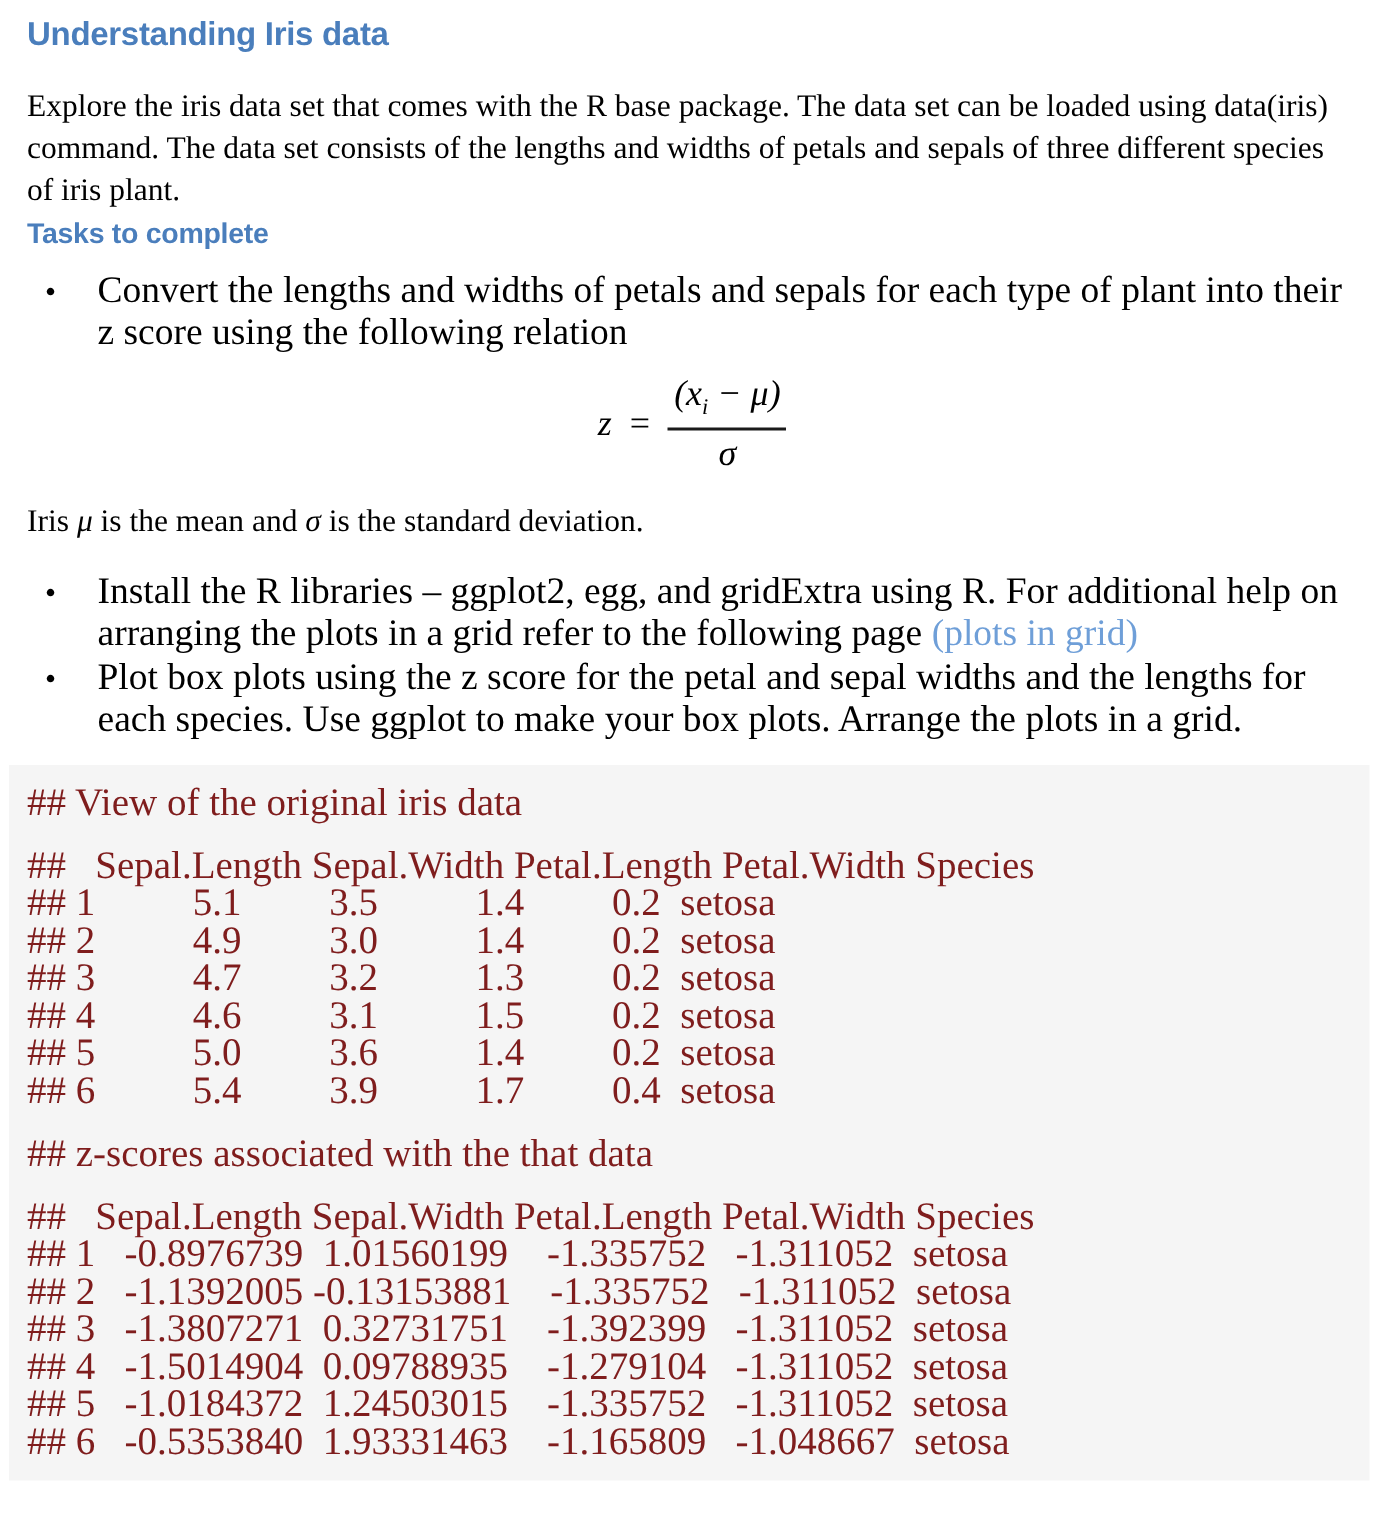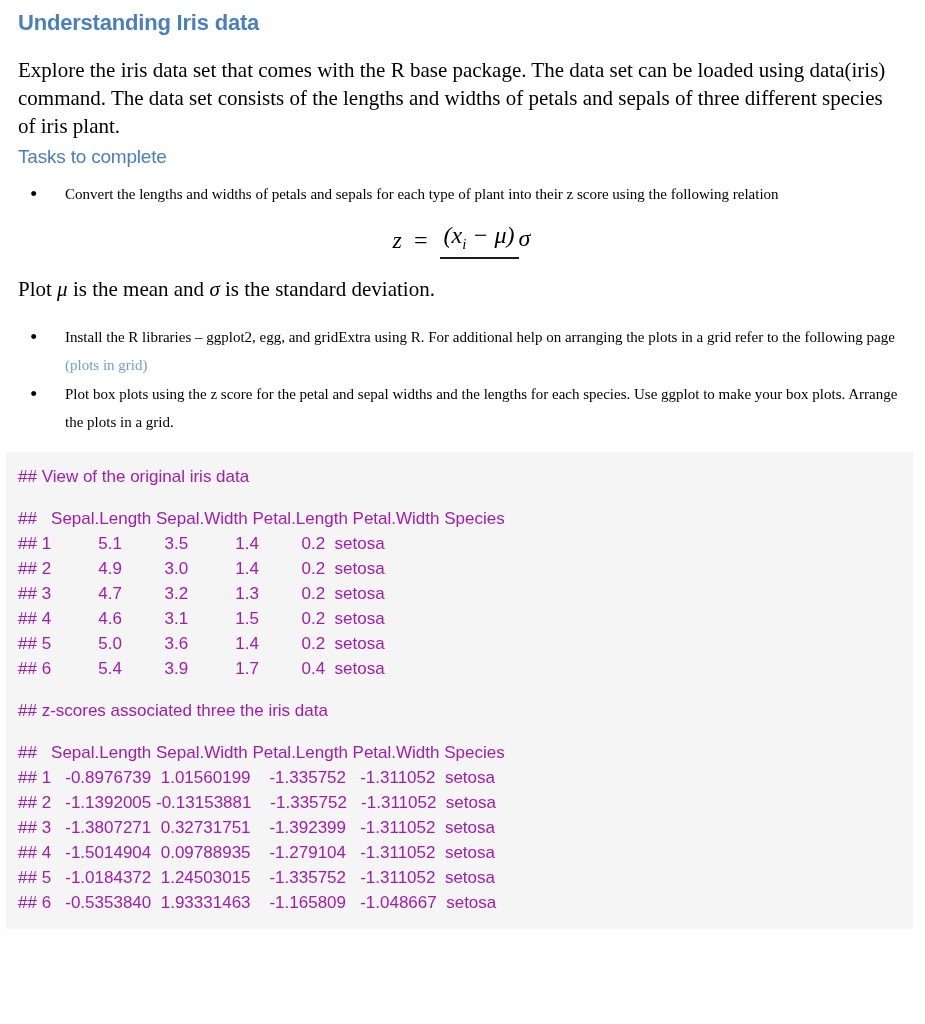--- a/index.html
+++ b/index.html
@@ -21,30 +21,30 @@
     color: var(--heading, #4a7ebc);
     margin: 2px 0 20px 0;
   }
   p.intro {
     font-size: 21px;
     line-height: 28px;
     margin: 0 0 6px 0;
   }
   h2.tasks-title {
     font-family: "Liberation Sans", sans-serif;
-    font-weight: normal;
+    font-weight: bold;
     font-size: 19px;
     letter-spacing: -0.2px;
     color: var(--heading, #4a7ebc);
     margin: 0 0 12px 0;
   }
   ul.task-list {
     list-style: none;
     margin: 0; padding: 0;
-    font-size: 15px;
+    font-size: 25px;
     line-height: 28px;
   }
   ul.task-list li {
     position: relative;
     padding-left: 47px;
     margin: 0 0 1px 0;
   }
   ul.task-list li::before {
     content: "\2022";
     position: absolute;
@@ -61,21 +61,21 @@
   .formula-row {
     display: flex;
     justify-content: center;
     align-items: center;
     gap: 10px;
     margin: 14px 0 12px 0;
     font-size: 24px;
   }
   .math-var { font-style: italic; }
   .formula-eq { font-style: normal; padding: 0 2px; }
-  .frac { display: inline-flex; flex-direction: row; }
+  .frac { display: inline-flex; flex-direction: column; align-items: center; }
   .frac .num {
     font-style: italic;
     padding: 0 4px 4px 4px;
     border-bottom: 2px solid #1a1a1a;
   }
   .frac .den { font-style: italic; padding-top: 3px; }
   sub.math-sub { font-size: 0.62em; font-style: italic; }
 
   p.where-line {
     font-size: 21px;
@@ -83,24 +83,24 @@
     margin: 16px 0 20px 0;
   }
 
   .code-output {
     margin: 16px 12px 0 6px;
     background: var(--code_bg, #f5f5f5);
     padding: 12px 0 14px 12px;
   }
   .code-output pre {
     margin: 0 0 17px 0;
-    font-family: Liberation Sans, sans-serif;
-    font-size: 17px;
+    font-family: Liberation Serif, serif;
+    font-size: 26px;
     line-height: 25px;
-    color: #a21caf;
+    color: #7f1d1d;
     white-space: pre;
   }
   .code-output pre:last-child { margin-bottom: 0; }
 </style>
 </head>
 <body>
 
 <div class="content">
 
   <h1 class="doc-title">Understanding Iris data</h1>
@@ -117,21 +117,21 @@
 
   <div class="formula-row">
     <span class="math-var">z</span>
     <span class="formula-eq">=</span>
     <span class="frac">
       <span class="num"><span>(x</span><sub class="math-sub">i</sub><span> − μ)</span></span>
       <span class="den">σ</span>
     </span>
   </div>
 
-  <p class="where-line"><span>Plot </span><span class="math-var">μ</span><span> is the mean and </span><span class="math-var">σ</span><span> is the standard deviation.</span></p>
+  <p class="where-line"><span>Iris </span><span class="math-var">μ</span><span> is the mean and </span><span class="math-var">σ</span><span> is the standard deviation.</span></p>
 
   <ul class="task-list">
     <li>
       <span>Install the R libraries – ggplot2, egg, and gridExtra using R. For additional help on arranging the plots in a grid refer to the following page </span><a class="doc-link">(plots in grid)</a>
     </li>
     <li>
       <span>Plot box plots using the z score for the petal and sepal widths and the lengths for each species. Use ggplot to make your box plots. Arrange the plots in a grid.</span>
     </li>
   </ul>
 
@@ -139,21 +139,21 @@
 
 <div class="code-output">
   <pre>## View of the original iris data</pre>
   <pre>##   Sepal.Length Sepal.Width Petal.Length Petal.Width Species
 ## 1          5.1         3.5          1.4         0.2  setosa
 ## 2          4.9         3.0          1.4         0.2  setosa
 ## 3          4.7         3.2          1.3         0.2  setosa
 ## 4          4.6         3.1          1.5         0.2  setosa
 ## 5          5.0         3.6          1.4         0.2  setosa
 ## 6          5.4         3.9          1.7         0.4  setosa</pre>
-  <pre>## z-scores associated three the iris data</pre>
+  <pre>## z-scores associated with the that data</pre>
   <pre>##   Sepal.Length Sepal.Width Petal.Length Petal.Width Species
 ## 1   -0.8976739  1.01560199    -1.335752   -1.311052  setosa
 ## 2   -1.1392005 -0.13153881    -1.335752   -1.311052  setosa
 ## 3   -1.3807271  0.32731751    -1.392399   -1.311052  setosa
 ## 4   -1.5014904  0.09788935    -1.279104   -1.311052  setosa
 ## 5   -1.0184372  1.24503015    -1.335752   -1.311052  setosa
 ## 6   -0.5353840  1.93331463    -1.165809   -1.048667  setosa</pre>
 
 </div>
 

